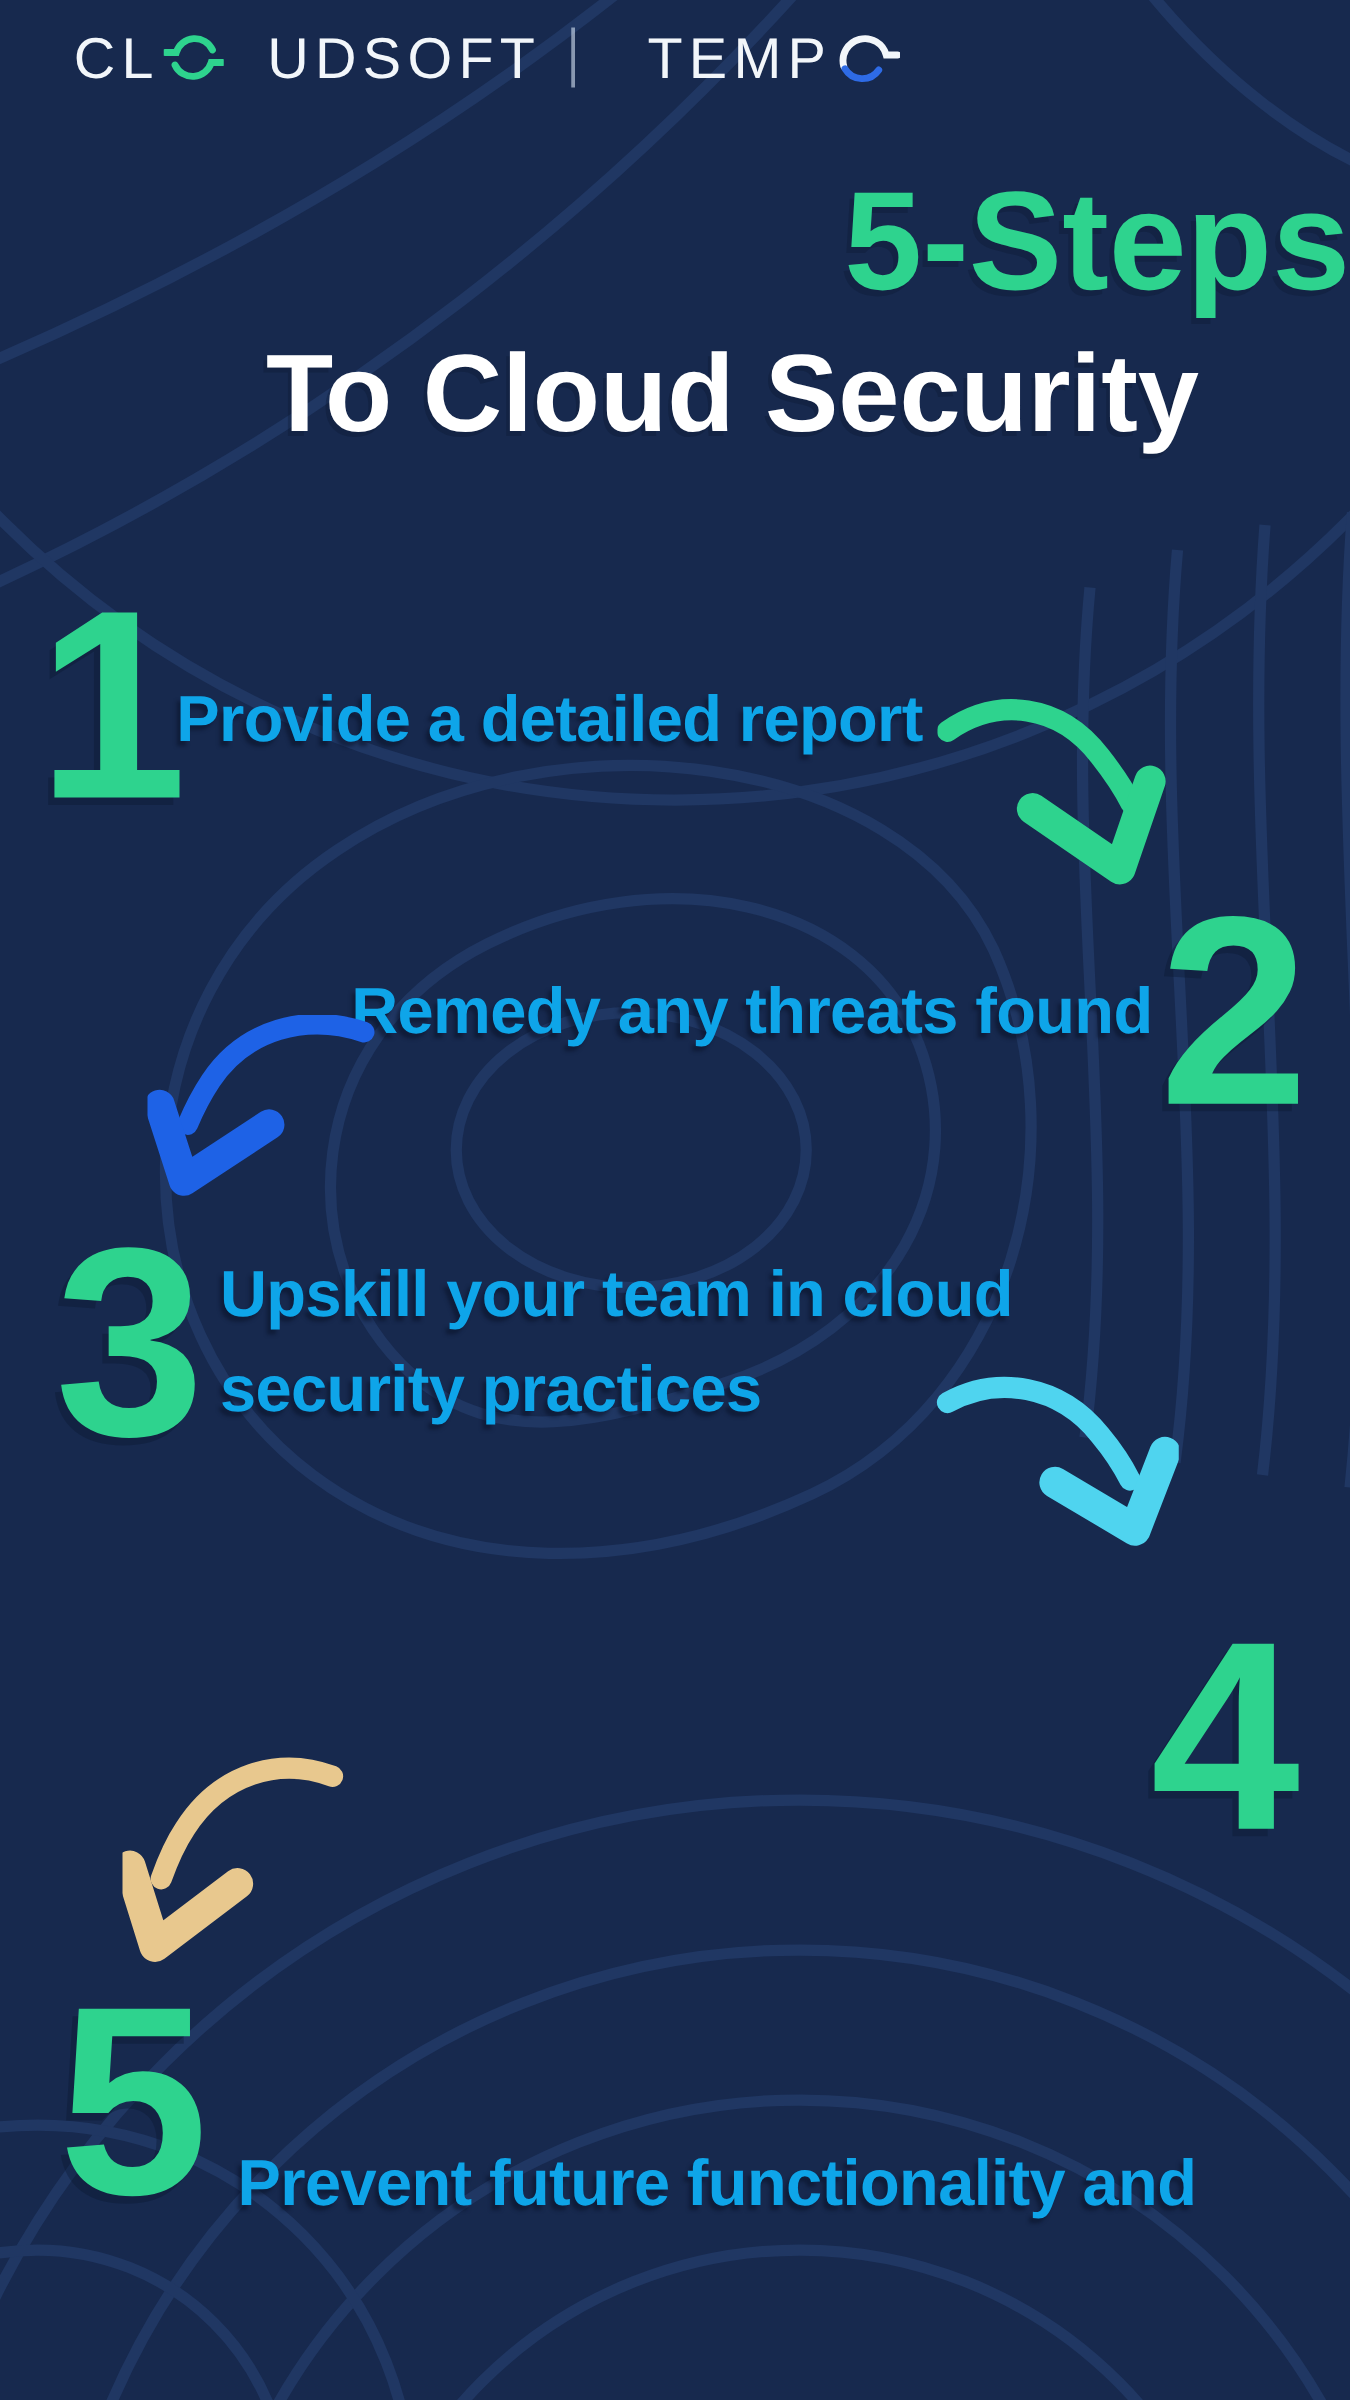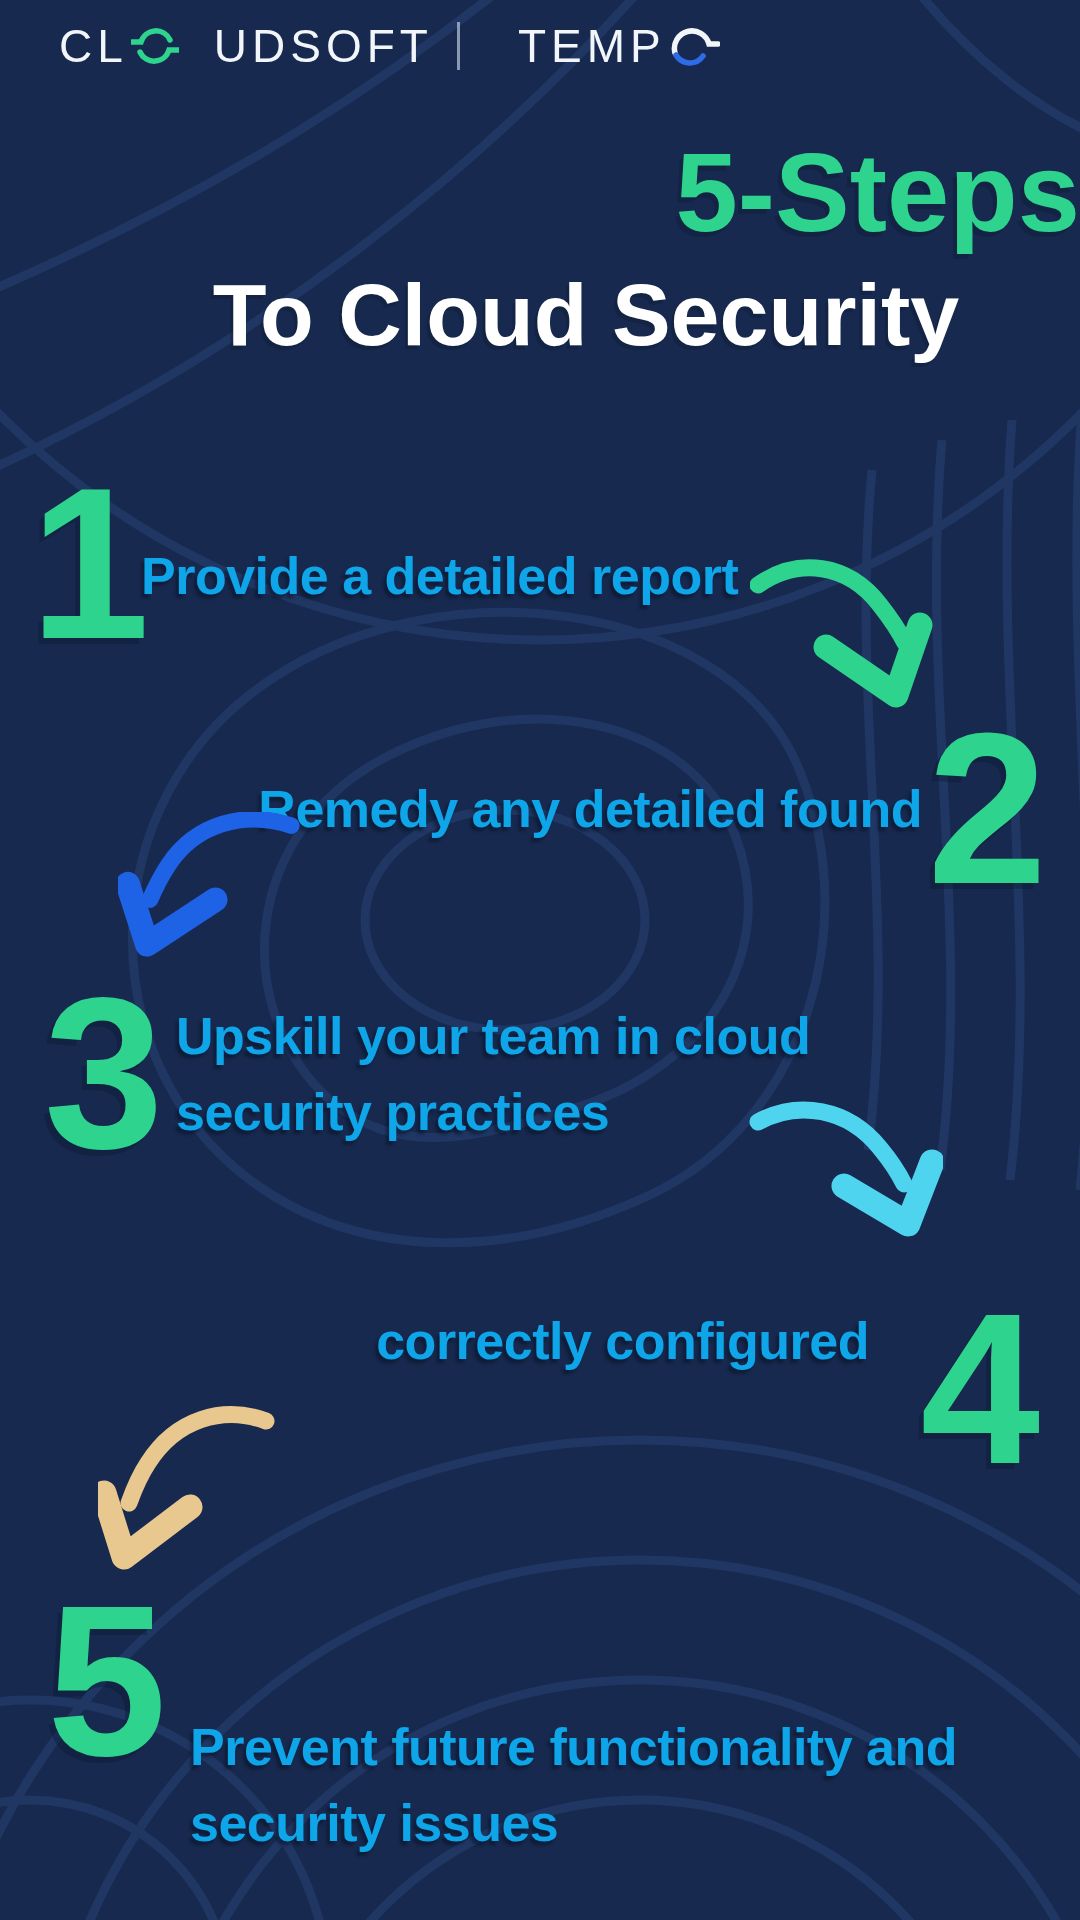--- a/index.html
+++ b/index.html
@@ -132,21 +132,21 @@
   </div>
   <div id="arrow1" class="arrow" style="color: rgb(46, 211, 142);">
     <svg viewBox="0 0 190 155" aria-hidden="true">
       <path class="shaft" d="M 8 30 C 48 2 98 8 130 50 C 141 64 149 76 155 88"></path>
       <polyline class="head" points="76,92 146,140 170,70"></polyline>
     </svg>
   </div>
 
   <div id="num2" class="step-num" style="color: rgb(46, 211, 142);">2</div>
   <div id="text2" class="step-text align-right">
-    <div>Remedy any detailed found</div>
+    <div>Remedy any threats found</div>
   </div>
   <div id="arrow2" class="arrow" style="color: rgb(30, 98, 230);">
     <svg viewBox="0 0 190 150" aria-hidden="true">
       <path class="shaft" d="M 178 12 C 130 -4 80 10 52 52 C 44 64 38 76 33 88"></path>
       <polyline class="head" points="100,88 30,134 10,72"></polyline>
     </svg>
   </div>
 
   <div id="num3" class="step-num" style="color: rgb(46, 211, 142);">3</div>
   <div id="text3" class="step-text">
@@ -155,28 +155,26 @@
   </div>
   <div id="arrow3" class="arrow" style="color: rgb(79, 212, 239);">
     <svg viewBox="0 0 195 150" aria-hidden="true">
       <path class="shaft" d="M 10 26 C 50 4 100 12 132 52 C 142 64 150 76 156 88"></path>
       <polyline class="head" points="96,90 160,128 184,66"></polyline>
     </svg>
   </div>
 
   <div id="num4" class="step-num" style="color: rgb(46, 211, 142);">4</div>
   <div id="text4" class="step-text align-right">
-    <div>correctly configured</div>
   </div>
   <div id="arrow4" class="arrow" style="color: rgb(232, 200, 142);">
     <svg viewBox="0 0 190 165" aria-hidden="true">
       <path class="shaft" d="M 168 16 C 125 0 78 14 50 58 C 42 70 36 84 31 98"></path>
       <polyline class="head" points="92,102 26,152 6,88"></polyline>
     </svg>
   </div>
 
   <div id="num5" class="step-num" style="color: rgb(46, 211, 142);">5</div>
   <div id="text5" class="step-text">
     <div>Prevent future functionality and</div>
-    <div>security issues</div>
   </div>
 
 </div>
 
 </body></html>

